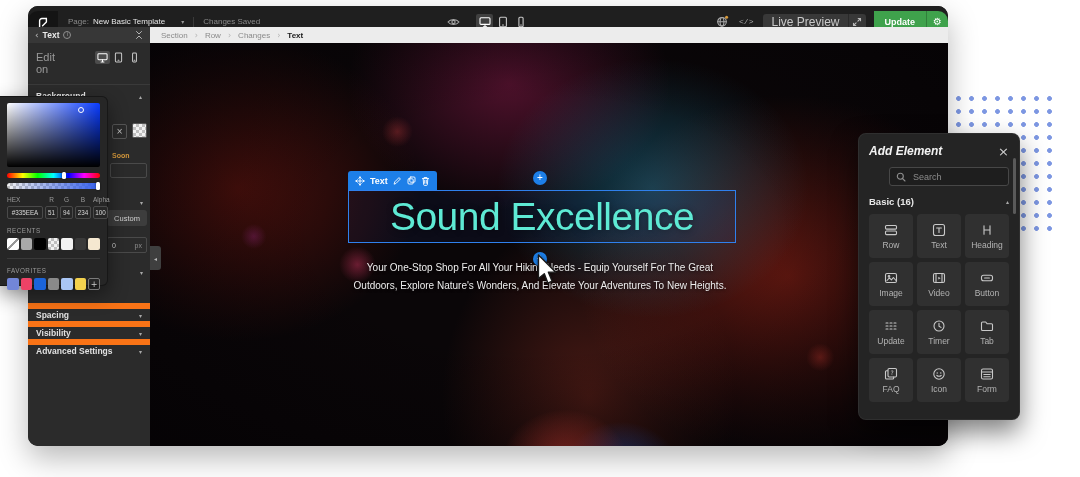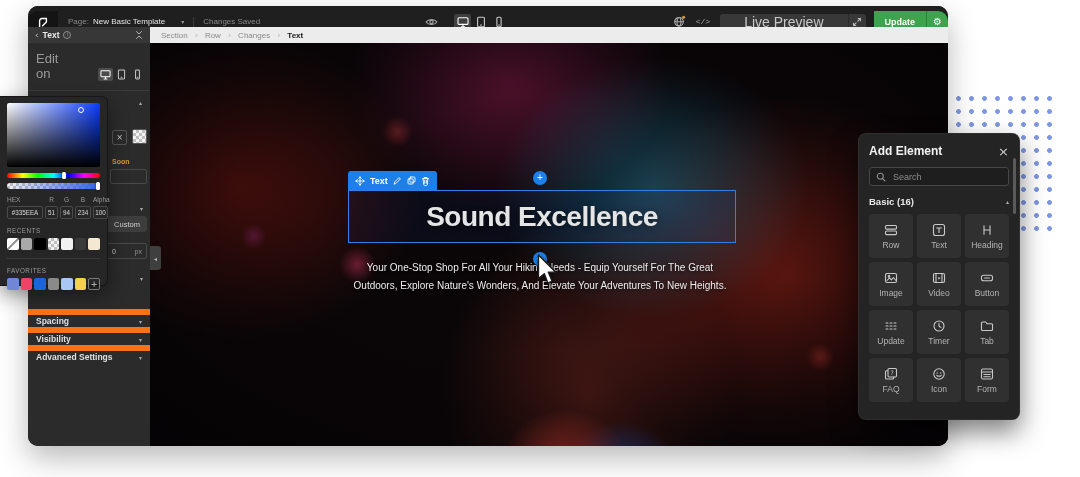--- a/index.html
+++ b/index.html
@@ -25,21 +25,21 @@
   .sel-caret{color:#9a9a9a;font-size:6px;margin-left:12px;}
   .tb-divider{width:1px;height:10px;background:#3a3a3a;margin:0 9px;}
   .status{font-size:8px;color:#8a8a8a;}
   .tb-spacer{flex:1;}
   .icon-btn{display:flex;align-items:center;justify-content:center;}
   .device-group{display:flex;gap:1px;margin-left:10px;}
   .dev-btn{width:17px;height:15px;display:flex;align-items:center;justify-content:center;border-radius:2px;}
   .dev-btn.active{background:#3f3f3f;}
   .code-label{font-size:8px;color:#a8a8a8;margin:0 10px;font-family:"Liberation Mono","DejaVu Sans Mono",monospace;}
   .lp-group{background:#383838;border-radius:3px;height:16px;display:flex;align-items:center;margin-right:8px;}
-  .lp-text{font-size:14px;color:#c9c9c9;padding:0 24px;}
+  .lp-text{font-size:12px;color:#c9c9c9;padding:0 8px;}
   .lp-div{width:1px;height:16px;background:#2a2a2a;}
   .lp-icon{width:17px;display:flex;align-items:center;justify-content:center;}
   .update-group{height:21px;background:#3fa24c;border-radius:0 10px 0 0;display:flex;align-items:center;}
   .update-text{font-size:9px;color:#fff;font-weight:700;padding:0 11px;}
   .update-div{width:1px;height:21px;background:rgba(0,0,0,.22);}
   .gear-box{width:21px;display:flex;align-items:center;justify-content:center;color:#fff;font-size:10px;}
 
   
   .breadcrumb{position:absolute;left:122px;top:21px;right:0;height:16px;background:#ececec;
     display:flex;align-items:center;gap:7px;padding-left:11px;font-size:8px;color:#8a8a8a;}
@@ -47,21 +47,21 @@
   .bc-item.last{color:#1a1a1a;font-weight:700;}
 
   
   .sidebar{position:absolute;left:0;top:21px;width:122px;bottom:0;background:#2b2b2b;}
   .sb-header{height:16px;background:#373737;display:flex;align-items:center;gap:4px;padding:0 7px;}
   .sb-back{color:#c0c0c0;font-size:9px;line-height:1;}
   .sb-title{font-size:8.5px;font-weight:700;color:#ececec;}
   .info-circle{width:8px;height:8px;border:1px solid #8f8f8f;border-radius:50%;color:#9a9a9a;
     font-size:5.5px;display:flex;align-items:center;justify-content:center;line-height:1;box-sizing:border-box;}
   .sb-collapse{margin-left:auto;}
-  .edit-row{padding:8px 8px 9px 8px;display:flex;align-items:flex-end;font-size:13px;color:#9a9a9a;gap:40px;}
+  .edit-row{padding:8px 8px 9px 8px;display:flex;align-items:flex-start;font-size:11px;color:#9a9a9a;gap:40px;}
   .mini-devs{margin-left:auto;display:flex;gap:1px;}
   .mini-dev{width:15px;height:13px;display:flex;align-items:center;justify-content:center;border-radius:2px;}
   .mini-dev.active{background:#4c4c4c;}
   .sb-sec-header{border-top:1px solid #3a3a3a;padding:6px 8px;display:flex;align-items:center;justify-content:space-between;
     font-size:8.5px;font-weight:700;color:#e8e8e8;}
   .caret{color:#a8a8a8;font-size:6px;}
   .bg-content{position:relative;height:196px;}
   .bgc-close{position:absolute;left:84px;top:17px;width:15px;height:15px;border:1px solid #565656;border-radius:2px;
     color:#c9c9c9;font-size:8px;display:flex;align-items:center;justify-content:center;box-sizing:border-box;}
   .checker{background-image:linear-gradient(45deg,#bfbfbf 25%,transparent 25%,transparent 75%,#bfbfbf 75%),
@@ -98,21 +98,21 @@
       radial-gradient(260px 220px at 11% 36%,rgba(140,26,16,.5),rgba(140,26,16,0) 70%),
       radial-gradient(230px 180px at 45% 10%,rgba(172,32,92,.42),rgba(172,32,92,0) 70%),
       radial-gradient(210px 260px at 55% 88%,rgba(190,62,42,.35),rgba(190,62,42,0) 70%);}
   .hero-vignette{position:absolute;inset:0;background:radial-gradient(ellipse at 50% 45%,rgba(0,0,0,0) 40%,rgba(4,2,4,.72) 96%);}
 
   .sel-toolbar{position:absolute;left:198px;top:128px;height:19px;background:#1d7fe8;border-radius:3px 3px 0 0;
     display:flex;align-items:center;gap:5px;padding:0 7px;z-index:22;}
   .sel-toolbar .tb-label{color:#fff;font-size:9px;font-weight:700;}
   .sel-box{position:absolute;left:198px;top:147px;width:388px;height:53px;border:1px solid #2f80ed;
     background:rgba(45,100,235,.07);box-sizing:border-box;display:flex;align-items:center;justify-content:center;z-index:21;}
-  .hero-heading{color:#e5e5e5;font-size:28px;font-weight:700;letter-spacing:-.5px;white-space:nowrap;
+  .hero-heading{color:#5eead4;font-size:39px;font-weight:400;letter-spacing:-.5px;white-space:nowrap;
     text-shadow:0 1px 6px rgba(0,0,0,.4);}
   .plus-btn{position:absolute;width:14px;height:14px;border-radius:50%;background:#1d7fe8;color:#fff;
     display:flex;align-items:center;justify-content:center;font-size:10px;line-height:1;z-index:23;}
   .plus-top{left:383px;top:128px;}
   .plus-bottom{left:383px;top:209px;}
   .subtitle{position:absolute;left:0;top:216px;width:780px;text-align:center;color:#ededed;font-size:10px;
     line-height:17.5px;z-index:20;text-shadow:0 1px 3px rgba(0,0,0,.6);}
   .explore-btn{position:absolute;left:347px;top:259px;width:88px;height:27px;border:1px solid rgba(255,255,255,.65);
     border-radius:4px;background:rgba(255,255,255,.05);color:#fff;font-size:10px;letter-spacing:1.4px;
     display:flex;align-items:center;justify-content:center;z-index:20;box-sizing:border-box;}
@@ -142,25 +142,25 @@
   .cp-swatches{margin-top:4px;display:flex;gap:2px;}
   .sw{width:12px;height:12px;border-radius:2px;box-sizing:border-box;}
   .sw-none{background:#fff;background-image:linear-gradient(135deg,transparent 44%,#999 44%,#999 56%,transparent 56%);}
   .sw-add{border:1px solid #7a7a7a;color:#ccc;font-size:8px;display:flex;align-items:center;justify-content:center;background:none;}
   .cp-div{border-top:1px solid #3a3a3a;margin-top:8px;}
 
   
   .add-panel{position:absolute;left:858px;top:133px;width:162px;height:287px;background:#242424;border-radius:8px;
     border:1px solid rgba(255,255,255,.05);box-shadow:0 12px 26px rgba(0,0,0,.5);z-index:50;
     padding:10px;box-sizing:border-box;}
-  .ap-header{display:flex;align-items:center;justify-content:space-between;}
+  .ap-header{display:flex;align-items:center;justify-content:space-between;font-style:italic;}
   .ap-title{font-size:12px;font-weight:700;color:#f2f2f2;}
   .ap-close{font-size:13px;color:#cfcfcf;line-height:1;}
   .ap-search{margin-top:9px;height:19px;border:1px solid #474747;border-radius:3px;background:#1e1e1e;
-    display:flex;align-items:center;gap:5px;padding:0 6px;box-sizing:border-box;}
+    display:flex;align-items:center;gap:5px;padding:0 6px;box-sizing:border-box;margin-left:20px;}
   .ap-search input{flex:1;min-width:0;background:transparent;border:none;outline:none;color:#ddd;font-size:9px;
     font-family:"Liberation Sans",sans-serif;}
   .ap-search input::placeholder{color:#8b8b8b;}
   .ap-group{margin-top:10px;display:flex;align-items:center;justify-content:space-between;}
   .ap-group-label{font-size:9.5px;font-weight:700;color:#e8e8e8;}
   .ap-grid{margin-top:7px;display:grid;grid-template-columns:repeat(3,1fr);gap:4px;}
   .tile{background:#303030;border-radius:4px;height:44px;display:flex;flex-direction:column;align-items:center;
     justify-content:center;gap:3px;}
   .tile-label{font-size:8.5px;color:#b3b3b3;}
   .ap-scrollbar{position:absolute;right:3px;top:24px;width:3px;height:56px;background:#5a5a5a;border-radius:2px;}

